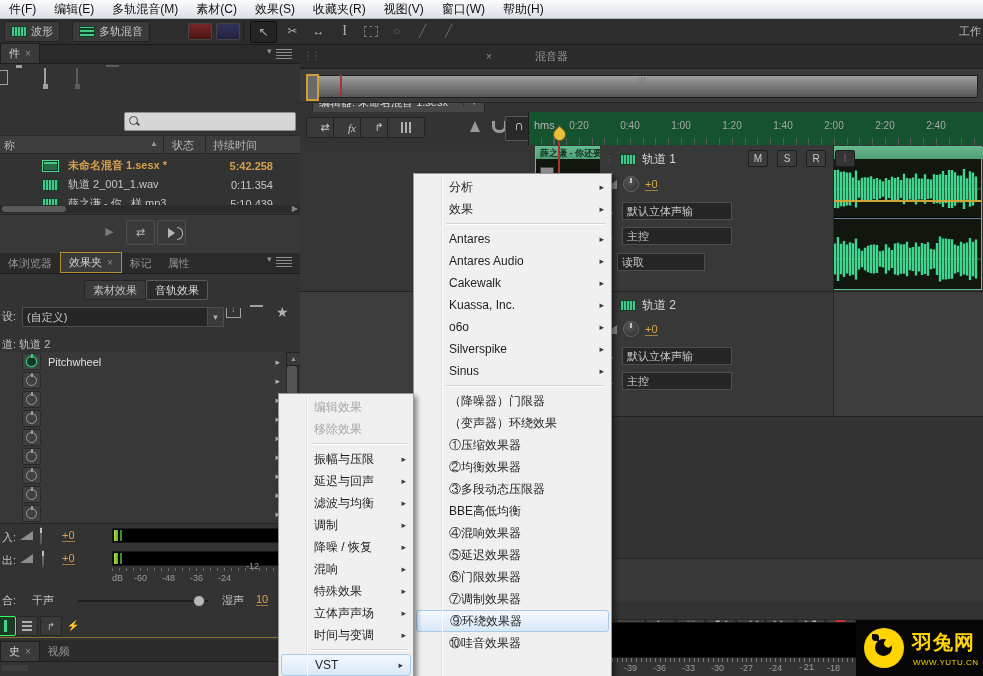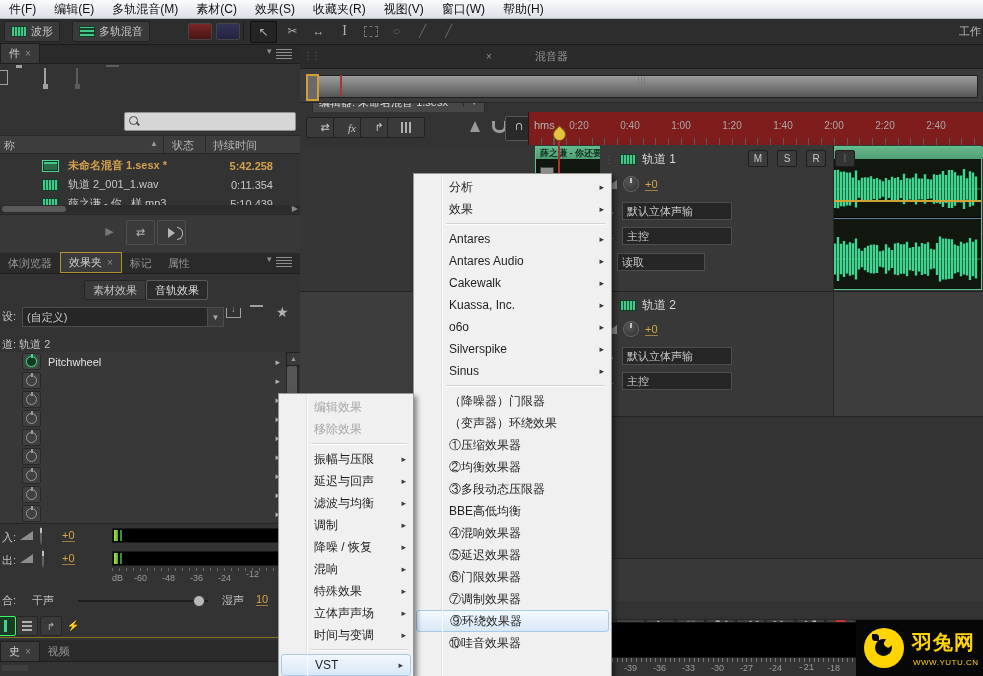--- a/index.html
+++ b/index.html
@@ -333,21 +333,21 @@
         <i></i>
         <b></b>
       </div>
     <div class="abs" style="left:112px;top:315px;width:186px;height:3px;background:repeating-linear-gradient(90deg,#666 0 1px,transparent 1px 7px)"></div>
     <div id="io-db">
         <div class="dbl" style="left: 112px; top: 320px; text-align: center;">dB</div>
         <div class="dbl" style="left: 134px; top: 320px;">-60</div>
         <div class="dbl" style="left: 162px; top: 320px;">-48</div>
         <div class="dbl" style="left: 190px; top: 320px;">-36</div>
         <div class="dbl" style="left: 218px; top: 320px;">-24</div>
-        <div class="dbl" style="left: 246px; top: 316px;">-12</div>
+        <div class="dbl" style="left: 246px; top: 308px;">-12</div>
       </div>
 
     <span class="abs iolabel" style="left:2px;top:340px">合:</span>
     <span class="abs iolabel" style="left:32px;top:340px">干声</span>
     <div class="abs" style="left:78px;top:347px;width:130px;height:2px;background:#1e1e1e"></div>
     <div class="abs" style="left:193px;top:342px;width:10px;height:10px;border-radius:50%;background:#b8b8b8;border:1px solid #333"></div>
     <span class="abs iolabel" style="left:222px;top:340px">湿声</span>
     <span class="abs hot" style="left:256px;top:340px">10</span>
 
     <div class="tgl" style="left:-6px;top:363px;border-color:#3f6;background:#1c3a26">
@@ -395,21 +395,21 @@
       <div class="tbtn" style="left:6px;top:5px;width:24px;justify-content:center">⇄</div>
       <div class="tbtn" style="left:33px;top:5px;width:24px;justify-content:center;font-style:italic;font-family:'Liberation Serif',serif">fx</div>
       <div class="tbtn" style="left:60px;top:5px;width:24px;justify-content:center">↱</div>
       <div class="tbtn" style="left:87px;top:5px;width:24px;justify-content:center">
           <span class="bars3"></span>
         </div>
       <span class="abs tri" style="left:170px;top:9px"></span>
       <span class="abs magnet" style="left:192px;top:9px"></span>
       <div class="abs" style="left:205px;top:4px;width:26px;height:23px;background:#292929;border:1px solid #565656;border-radius:2px;color:#e0e0e0;font-size:14px;font-weight:bold;text-align:center">∩</div>
 
-      <div class="abs" style="left:228px;top:0;width:455px;height:33px;background:#7f1d1d;border-left:1px solid #1d1d1d;overflow:hidden">
+      <div class="abs" style="left:228px;top:0;width:455px;height:33px;background:#14532d;border-left:1px solid #1d1d1d;overflow:hidden">
         <span class="abs" style="left:5px;top:7px;font-size:11px;color:#b5b5b5">hms</span>
         <div id="ruler-minor" class="abs" style="left:-1px;top:26px;width:456px;height:7px;background:repeating-linear-gradient(90deg,#5a5a5a 0 1px,transparent 1px 12.75px)"></div>
         <div id="ruler-labels">
             <div class="tick-label" style="position: absolute; left: 50px; top: 8px;">0:20</div>
             <div class="tick-label" style="position: absolute; left: 101px; top: 8px;">0:40</div>
             <div class="tick-label" style="position: absolute; left: 152px; top: 8px;">1:00</div>
             <div class="tick-label" style="position: absolute; left: 203px; top: 8px;">1:20</div>
             <div class="tick-label" style="position: absolute; left: 254px; top: 8px;">1:40</div>
             <div class="tick-label" style="position: absolute; left: 305px; top: 8px;">2:00</div>
             <div class="tick-label" style="position: absolute; left: 356px; top: 8px;">2:20</div>

